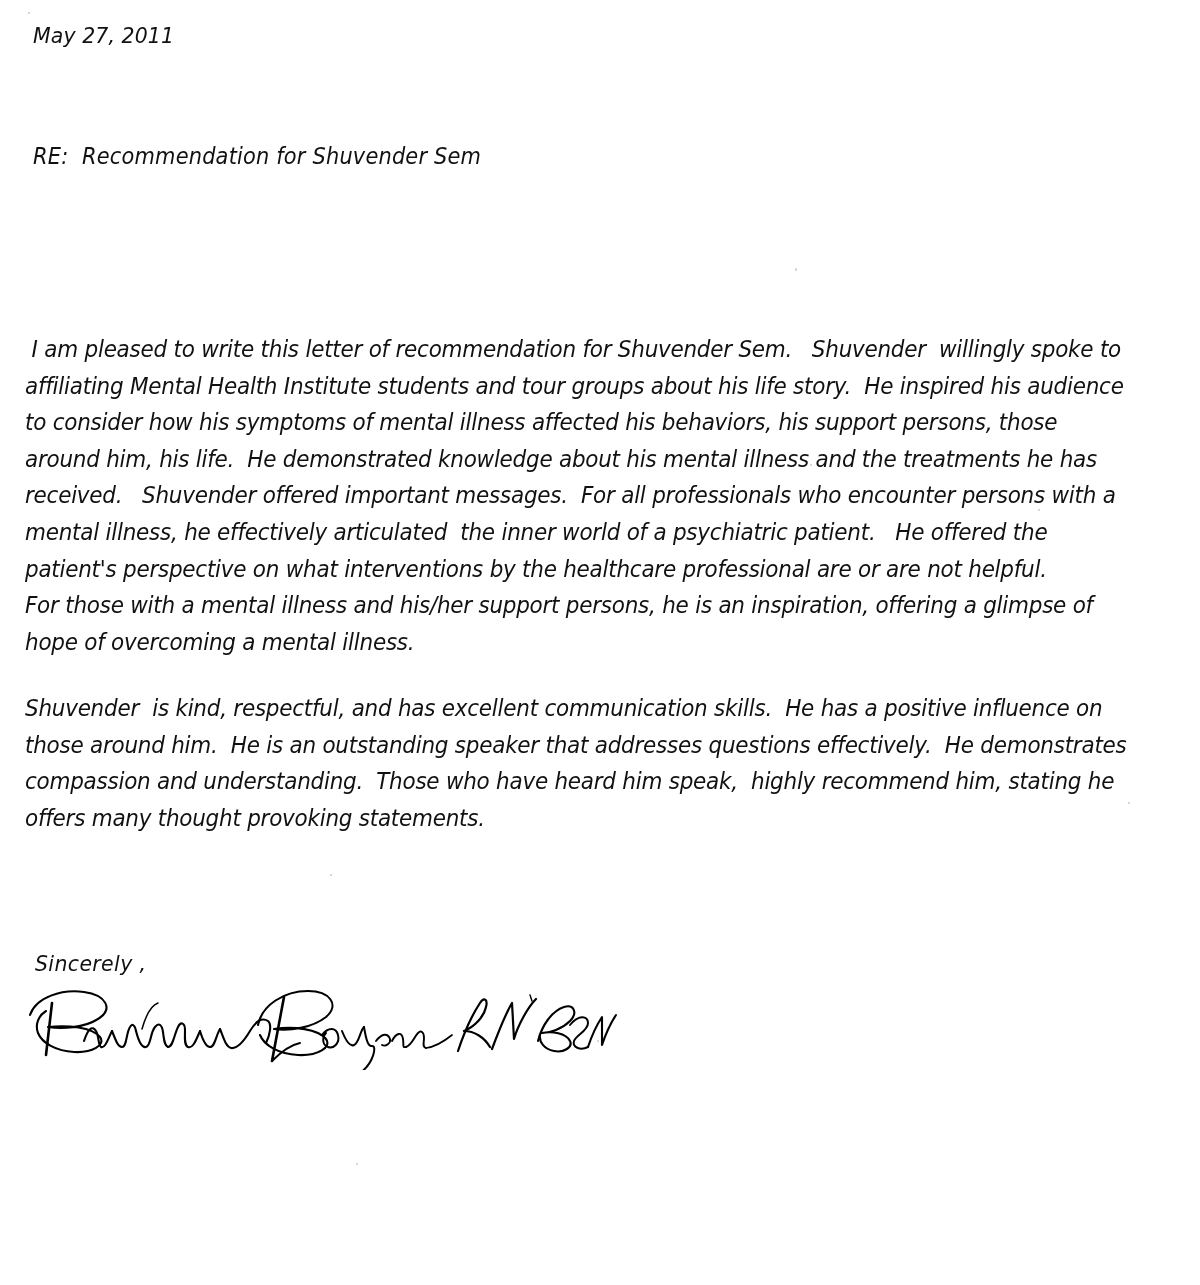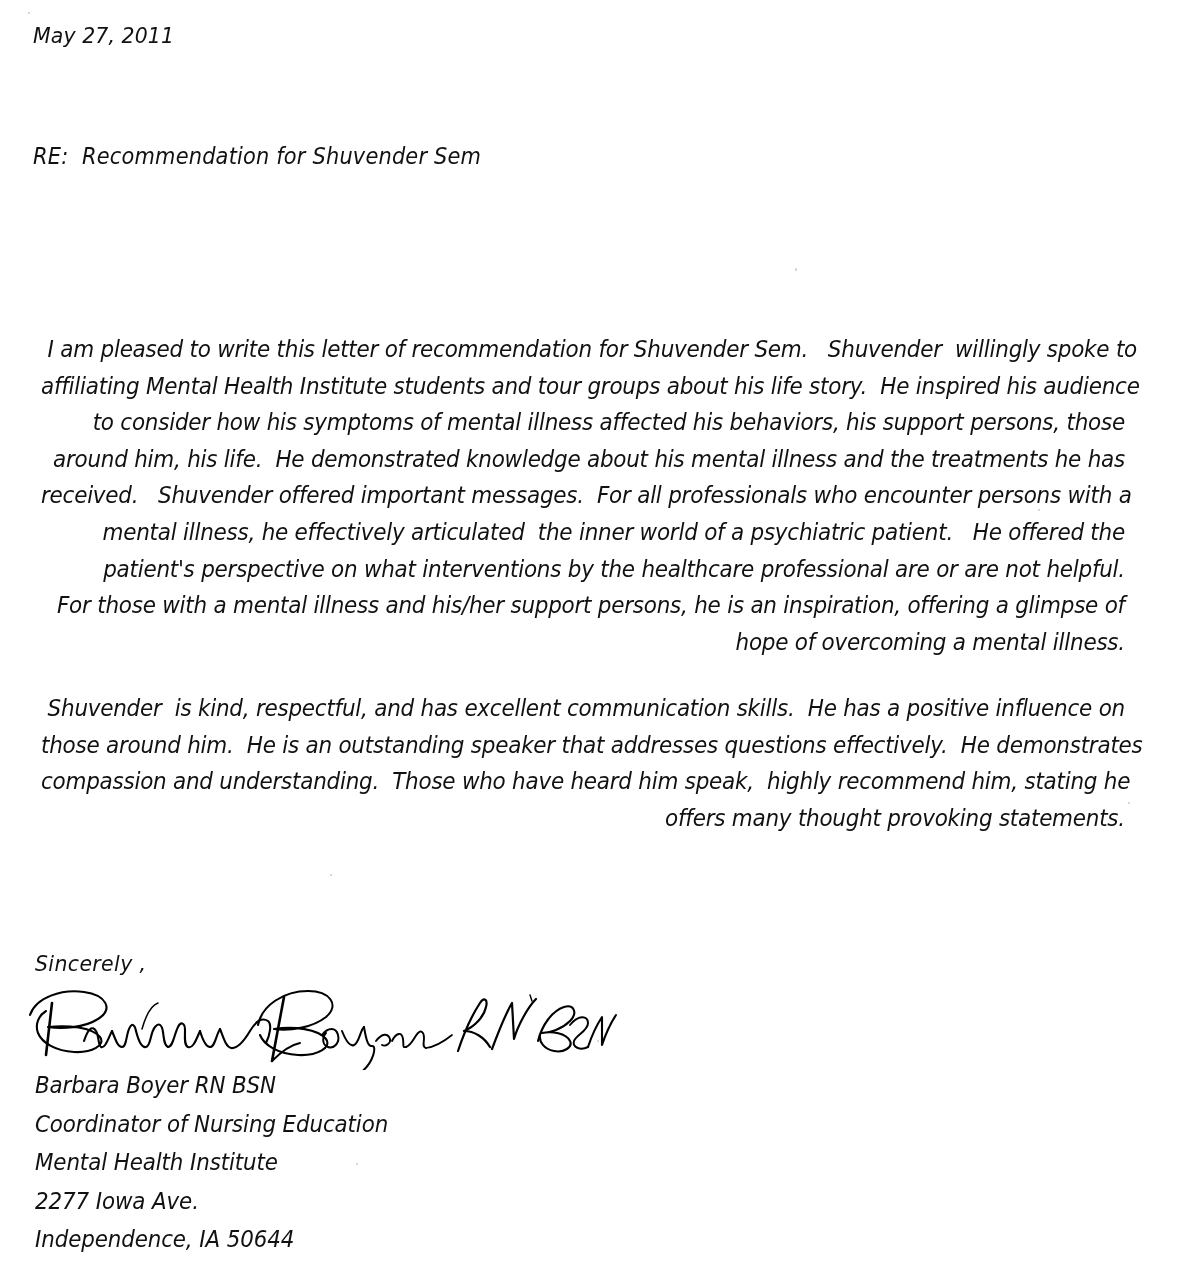--- a/index.html
+++ b/index.html
@@ -39,23 +39,22 @@
 
   .re-line {
     left: 33px;
     top: 143px;
     font-size: 22.5px;
     letter-spacing: 0.2px;
   }
 
   .body-block {
     position: absolute;
-    left: 41px;
+    left: 25px;
     width: 1135px;
-    text-align: right;
   }
 
   #para1-block { top: 331px; }
   #para2-block { top: 690px; }
 
   .body-line {
     font-size: 22.5px;
     line-height: 36.6px;
     white-space: pre;
     color: #111111;
@@ -195,21 +194,14 @@
         <path d="M548 40 C556 30, 566 30, 566 38 C566 46, 554 50, 552 56
                  C550 62, 558 66, 566 62" stroke-width="2.0"></path>
 
         <path d="M566 62 C570 50, 576 38, 580 32 L580 60 C584 48, 590 36, 594 30" stroke-width="2.1"></path>
 
         <path d="M508 10 L510 16" stroke-width="1.4"></path>
       </g>
     </svg>
   </div>
 
-  <div class="sig-block">
-      <div class="sig-line">Barbara Boyer RN BSN</div>
-      <div class="sig-line">Coordinator of Nursing Education</div>
-      <div class="sig-line">Mental Health Institute</div>
-      <div class="sig-line">2277 Iowa Ave.</div>
-      <div class="sig-line">Independence, IA 50644</div>
-    </div>
 
 </div>
 
 </body></html>

